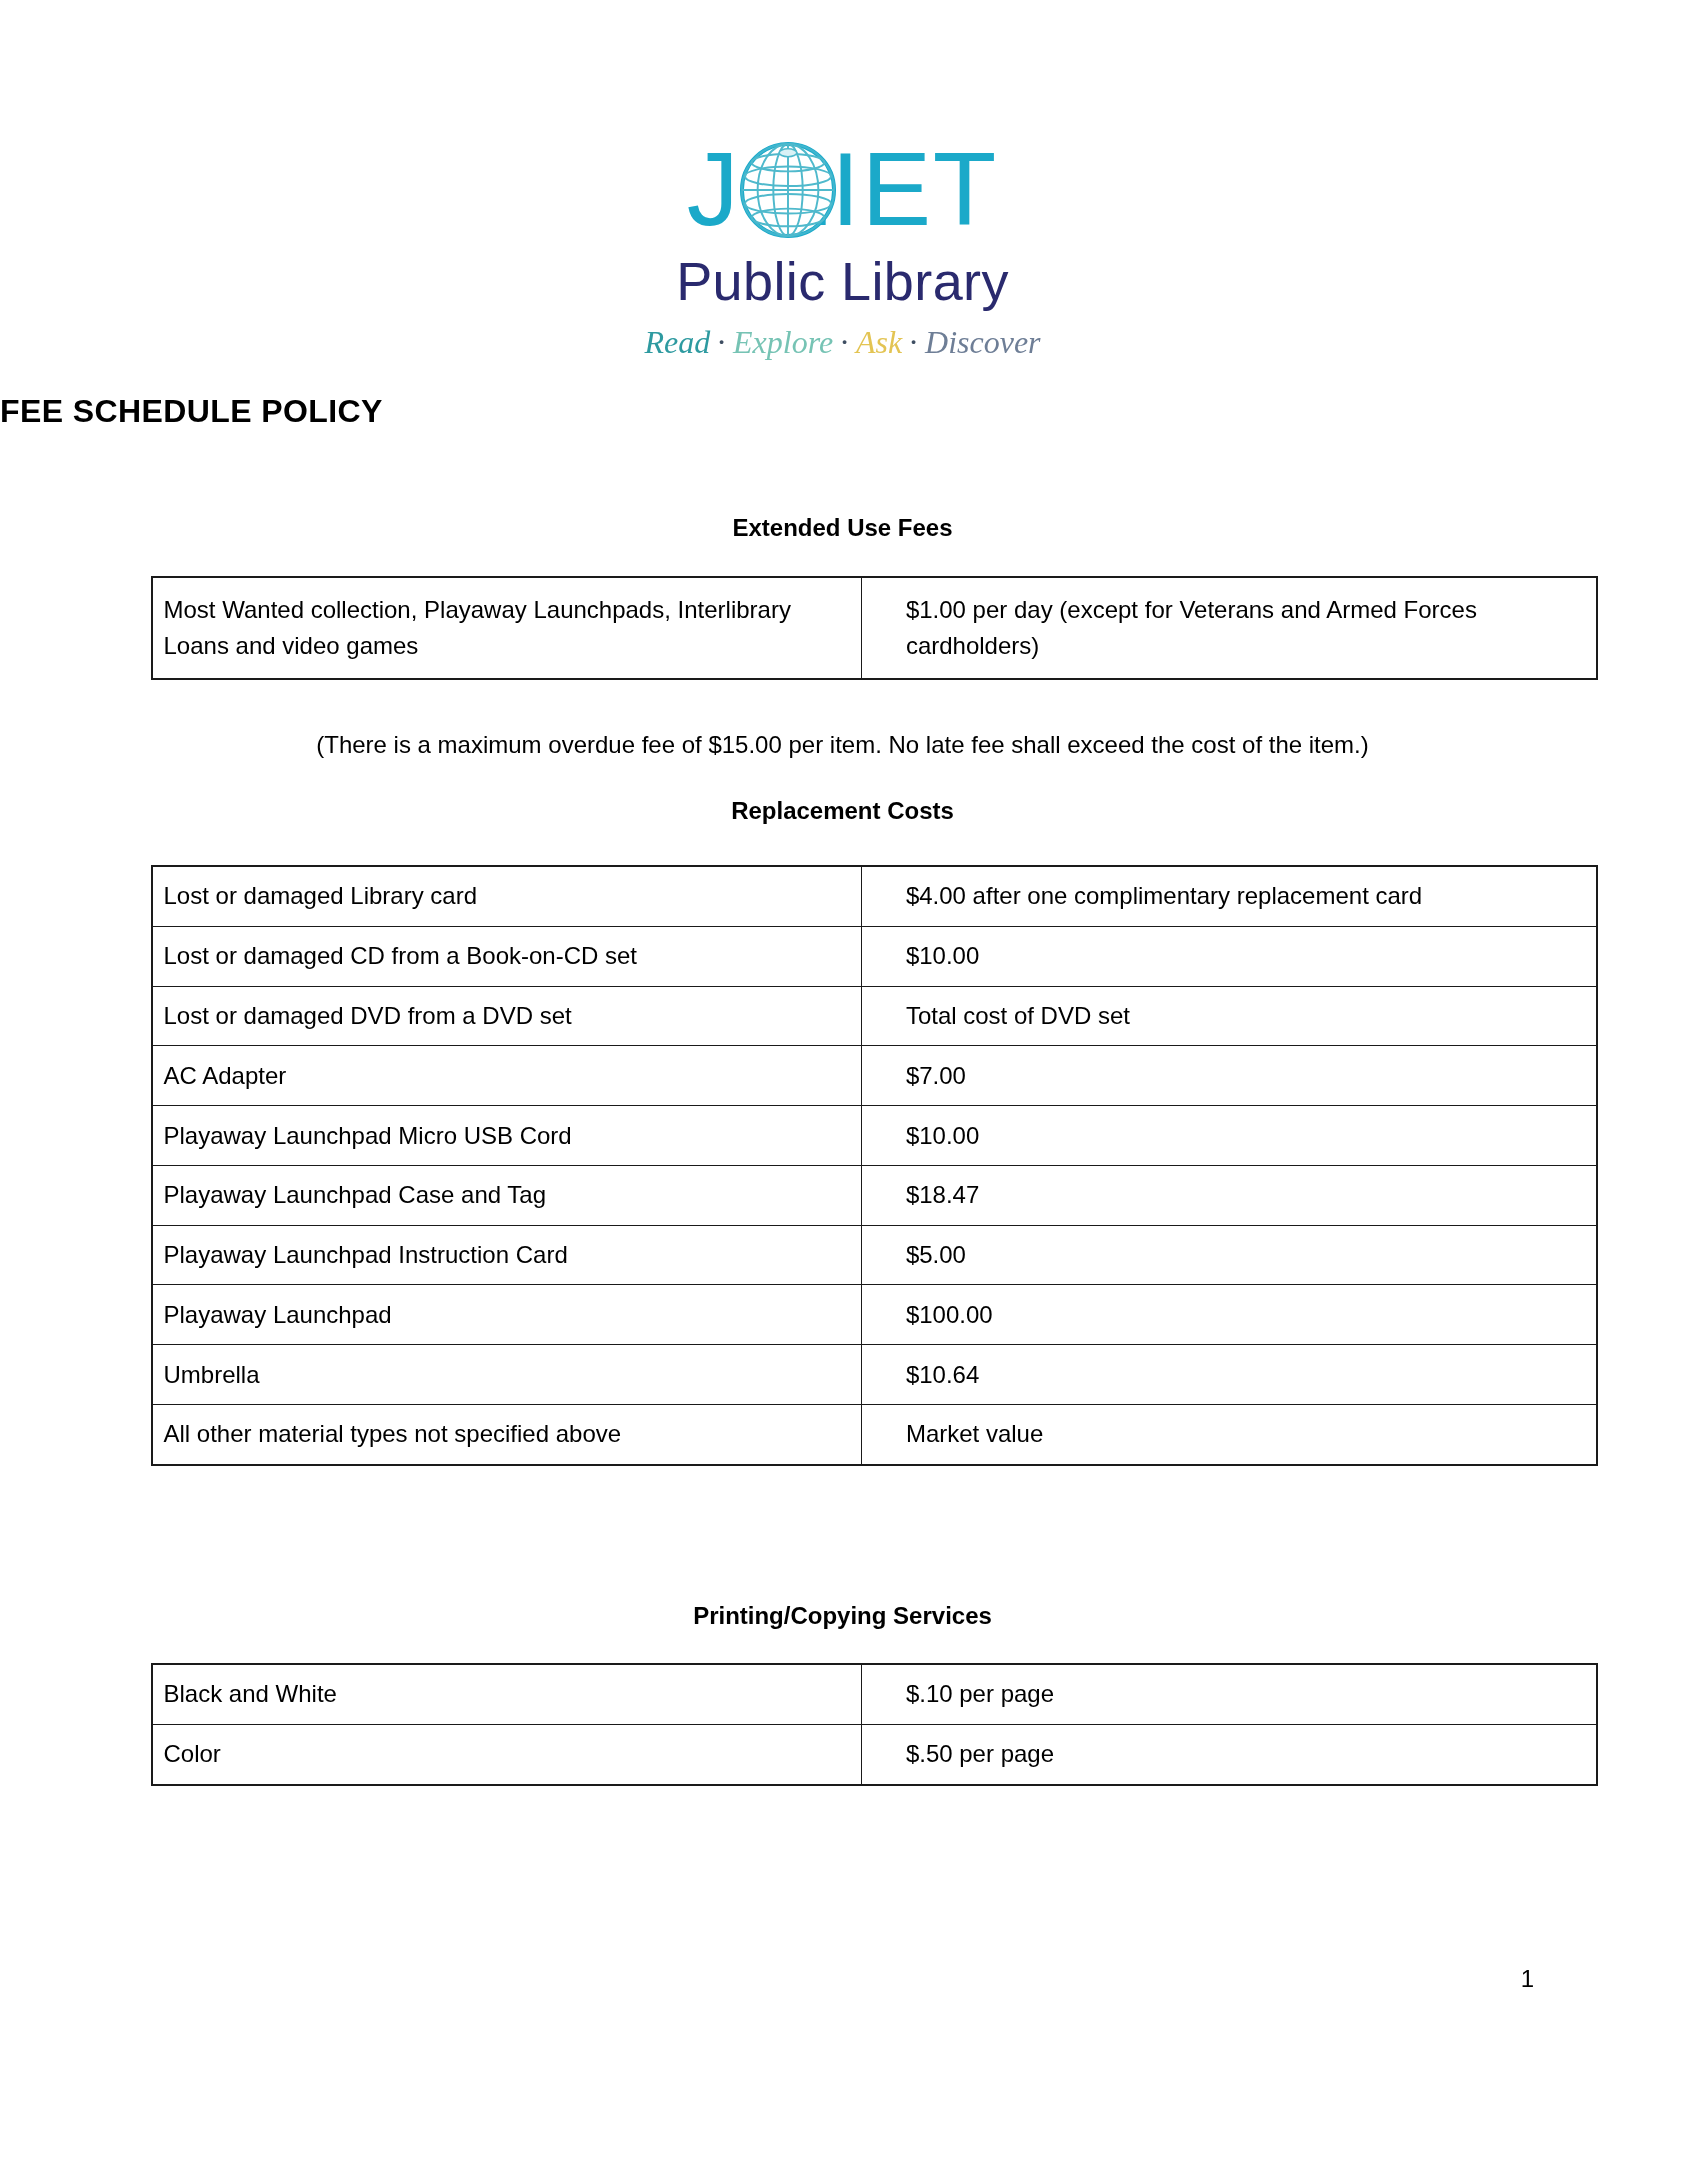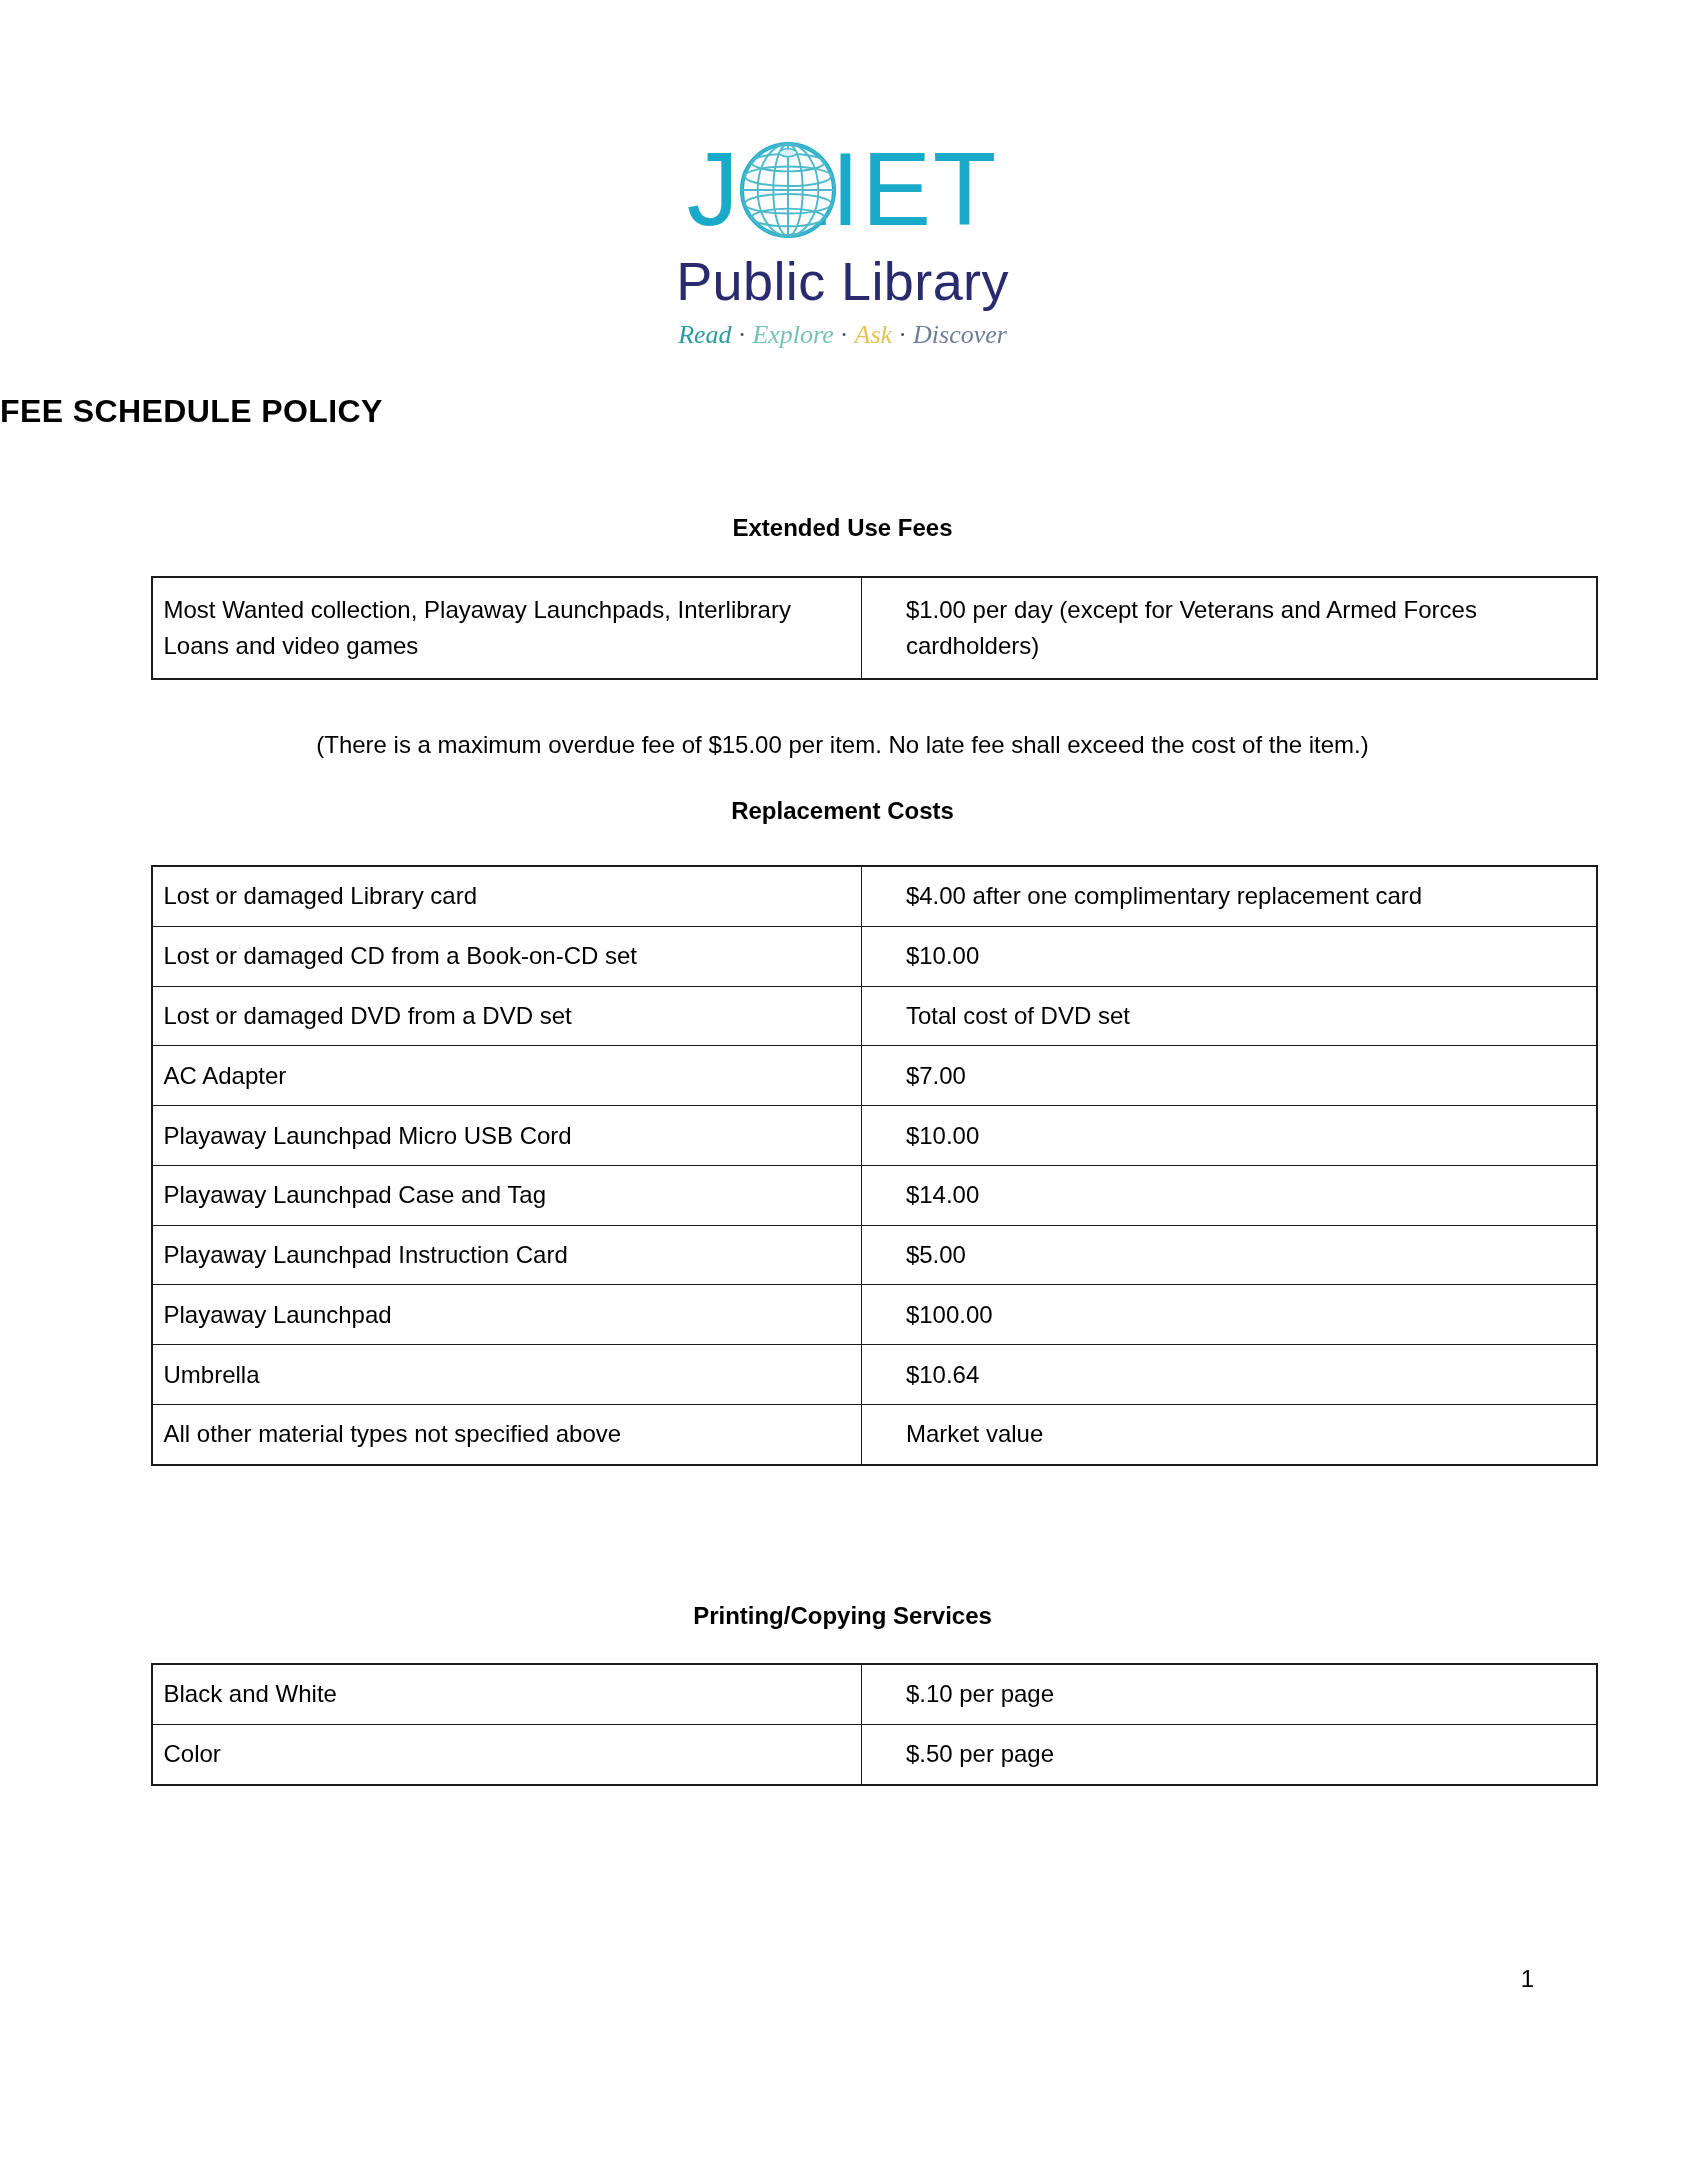--- a/index.html
+++ b/index.html
@@ -54,24 +54,24 @@
     margin-top: 3.5px;
     font-family: "Liberation Sans", sans-serif;
     font-size: 54px;
     font-weight: 400;
     letter-spacing: 0.4px;
     color: #2A2A6E;
     line-height: 63px;
     white-space: nowrap;
   }
   .logo-tagline {
-    margin-top: 4px;
+    margin-top: 12px;
     font-family: "Liberation Serif", serif;
     font-style: italic;
-    font-size: 26px;
+    font-size: 32px;
     line-height: 35px;
     white-space: nowrap;
   }
   .tag-read { color: #2E9AA0; }
   .tag-explore { color: #76C3B4; }
   .tag-ask { color: #E3C453; }
   .tag-discover { color: #6E7E96; }
   .tag-dot { color: #3E4E62; padding: 0 6.1px; font-style: normal; }
 
   
@@ -200,21 +200,21 @@
       <tr>
         <td class="col-label">AC Adapter</td>
         <td class="col-value">$7.00</td>
       </tr>
       <tr>
         <td class="col-label">Playaway Launchpad Micro USB Cord</td>
         <td class="col-value">$10.00</td>
       </tr>
       <tr>
         <td class="col-label">Playaway Launchpad Case and Tag</td>
-        <td class="col-value">$14.00</td>
+        <td class="col-value">$18.47</td>
       </tr>
       <tr>
         <td class="col-label">Playaway Launchpad Instruction Card</td>
         <td class="col-value">$5.00</td>
       </tr>
       <tr>
         <td class="col-label">Playaway Launchpad</td>
         <td class="col-value">$100.00</td>
       </tr>
       <tr>

